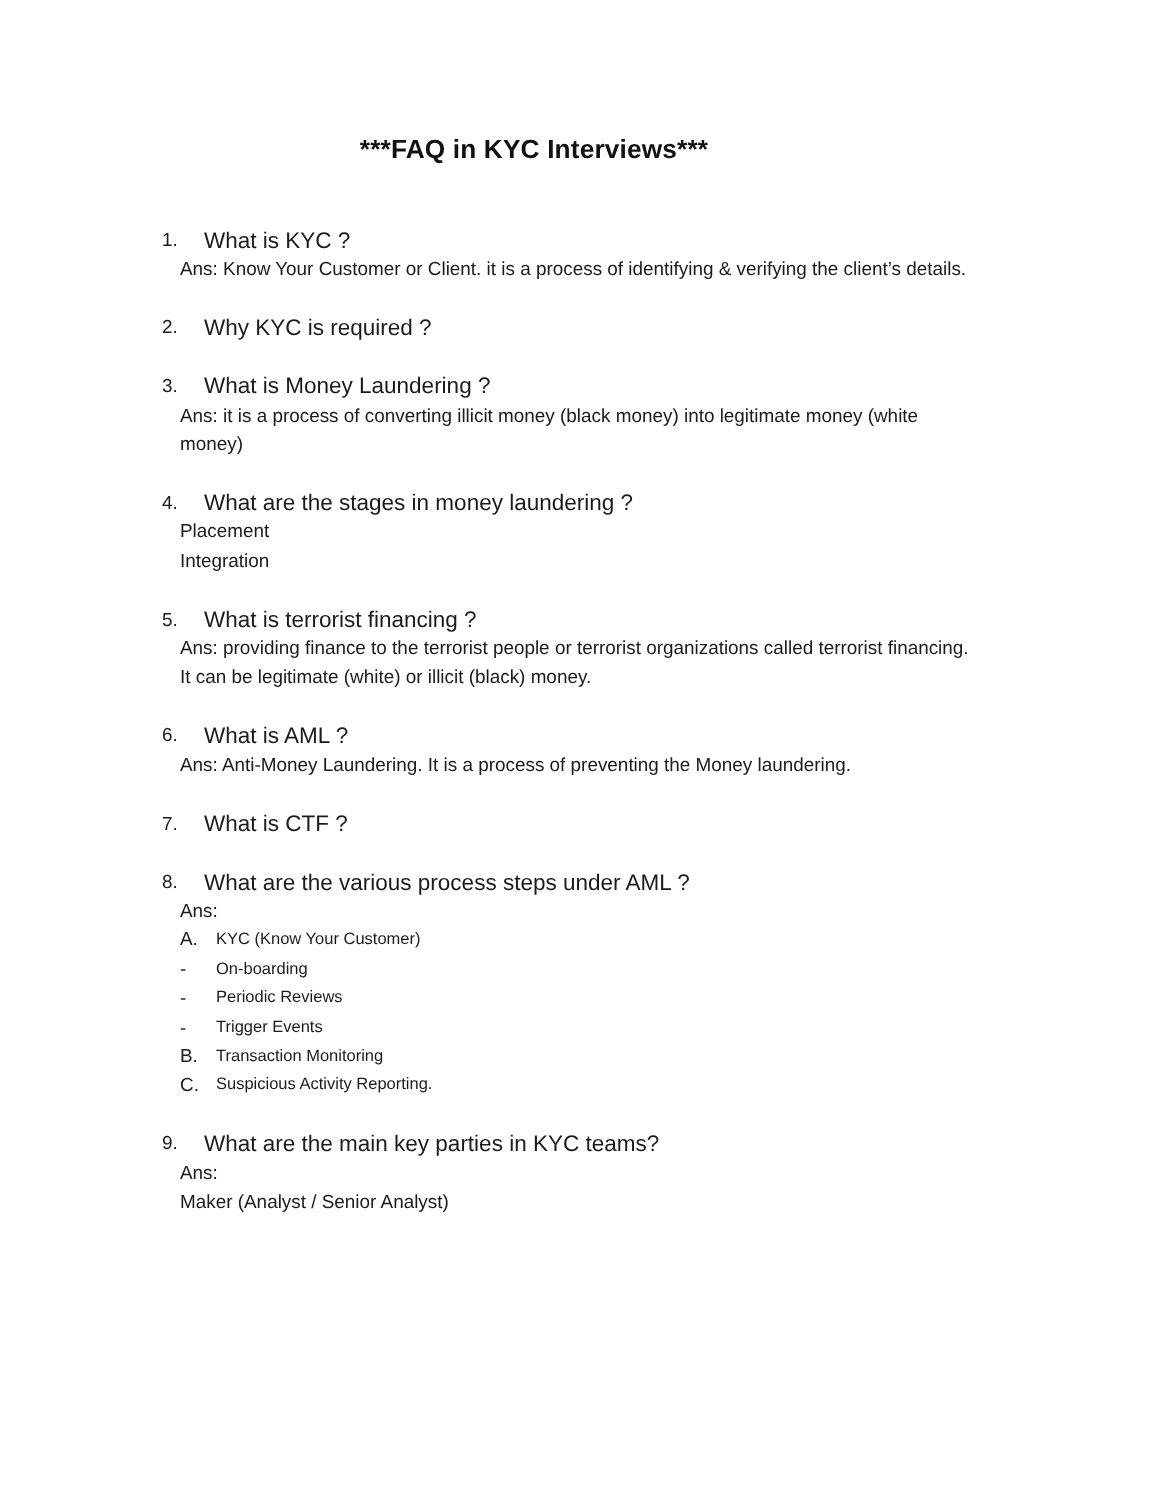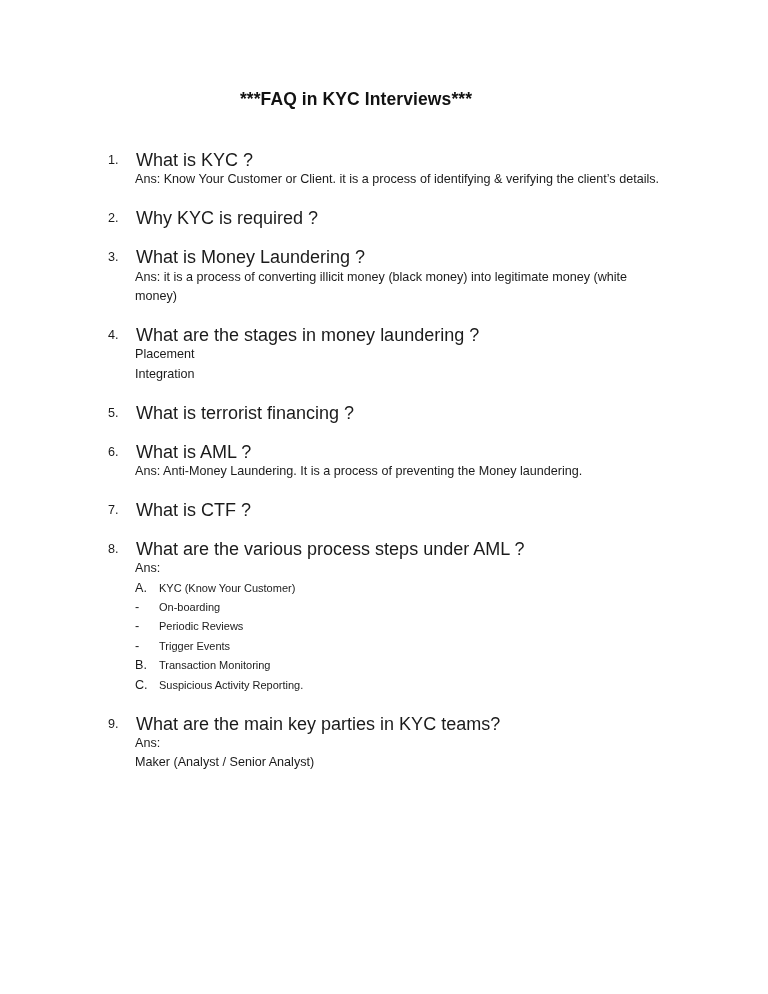--- a/index.html
+++ b/index.html
@@ -57,27 +57,27 @@
   }
   .q-num {
     flex: 0 0 auto;
     width: 28px;
     font-size: 12.6px;
     line-height: 19.4px;
     color: #1b1b1b;
   }
   .q-text {
     flex: 1 1 auto;
-    font-size: 18px;
+    font-size: 15px;
     line-height: 19.4px;
     color: #1b1b1b;
   }
 
   .a-block {
-    margin-left: 27px;
+    margin-left: 12px;
   }
   .a-line {
     font-size: 12.6px;
     line-height: 19.4px;
     color: #1b1b1b;
   }
 
   
   .sub-row {
     display: flex;
@@ -138,20 +138,24 @@
         <div class="a-block">
           <div class="a-line">Placement</div>
           <div class="a-line">Integration</div>
         </div>
       </div>
       <div class="faq-item">
         <div class="q-row">
           <span class="q-num">5.</span>
           <span class="q-text">What is terrorist financing ?</span>
         </div>
+        <div class="a-block">
+          <div class="a-line">Ans: providing finance to the terrorist people or terrorist organizations called terrorist financing.</div>
+          <div class="a-line">It can be legitimate (white) or illicit (black) money.</div>
+        </div>
       </div>
       <div class="faq-item">
         <div class="q-row">
           <span class="q-num">6.</span>
           <span class="q-text">What is AML ?</span>
         </div>
         <div class="a-block">
           <div class="a-line">Ans: Anti-Money Laundering. It is a process of preventing the Money laundering.</div>
         </div>
       </div>

